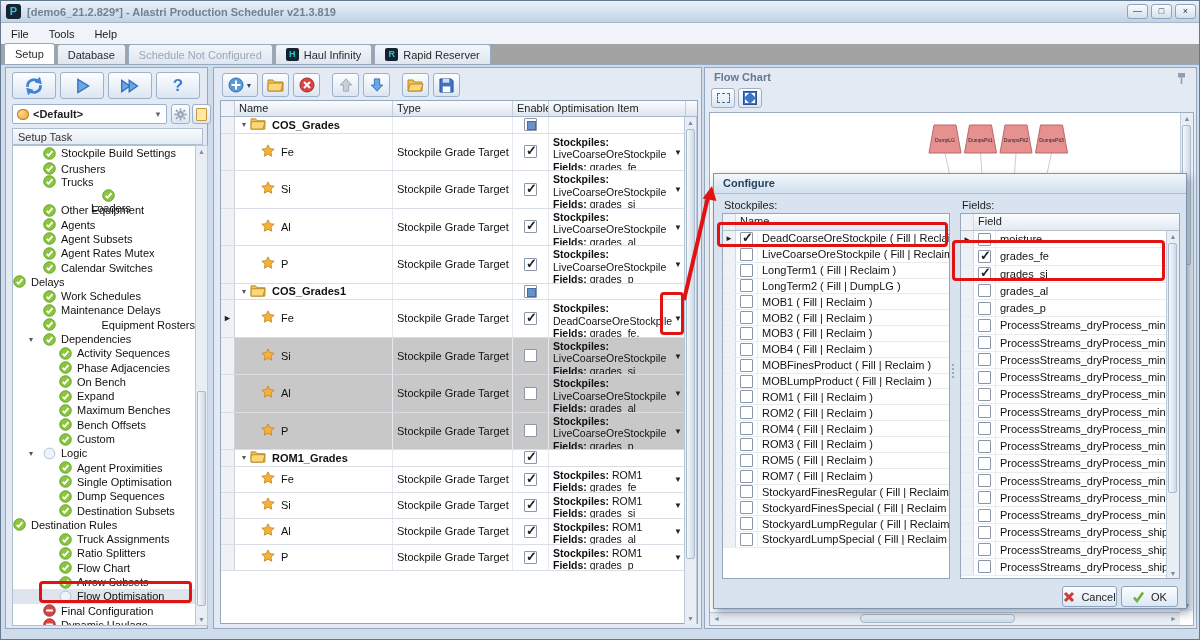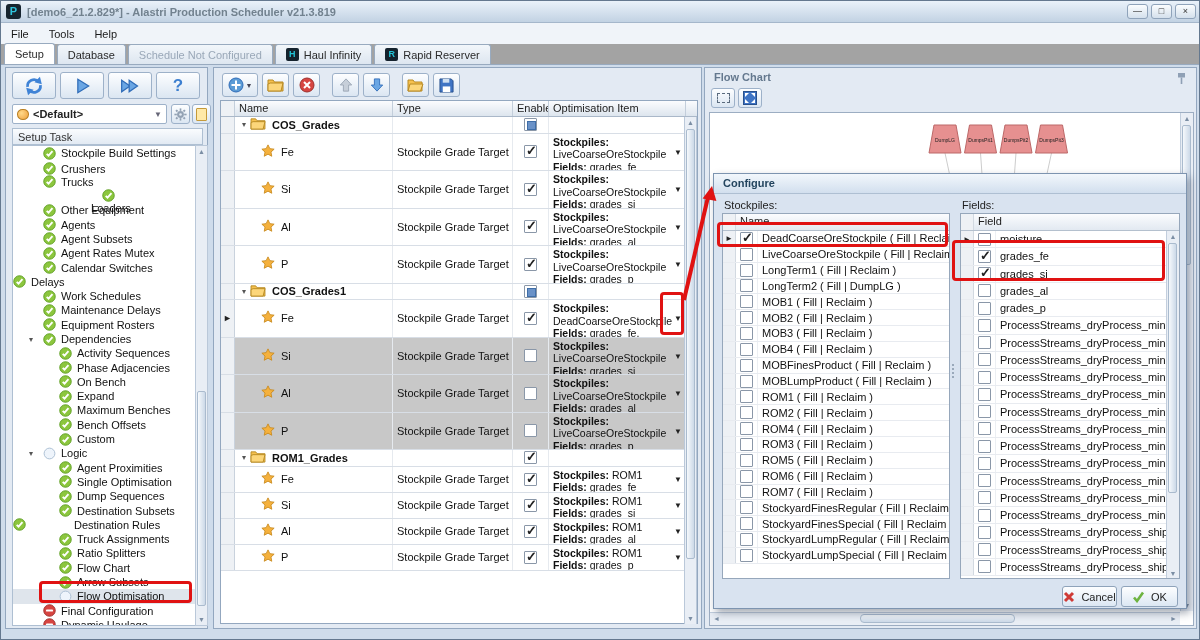--- a/index.html
+++ b/index.html
@@ -260,21 +260,21 @@
             </svg></span>
           <span>Work Schedules</span>
         </div>
         <div class="tree-item" style="padding-left: 30px;">
           <span class="tree-icon"><svg width="13" height="13" viewBox="0 0 14 14">
               <circle cx="7" cy="7" r="6.2" fill="#8cc63e" stroke="#5d9e21"></circle>
               <path d="M4 7.3 l2 2.1 L10.2 4.5" stroke="#fff" stroke-width="2" fill="none"></path>
             </svg></span>
           <span>Maintenance Delays</span>
         </div>
-        <div class="tree-item" style="padding-left: 30px;">
+        <div class="tree-item" style="padding-left: 30px; justify-content: space-between;">
           <span class="tree-icon"><svg width="13" height="13" viewBox="0 0 14 14">
               <circle cx="7" cy="7" r="6.2" fill="#8cc63e" stroke="#5d9e21"></circle>
               <path d="M4 7.3 l2 2.1 L10.2 4.5" stroke="#fff" stroke-width="2" fill="none"></path>
             </svg></span>
           <span>Equipment Rosters</span>
         </div>
         <div class="tree-item" style="padding-left: 30px;">
           <span class="expander" style="left: 16px;">▾</span>
           <span class="tree-icon"><svg width="13" height="13" viewBox="0 0 14 14">
               <circle cx="7" cy="7" r="6.2" fill="#8cc63e" stroke="#5d9e21"></circle>
@@ -359,21 +359,21 @@
             </svg></span>
           <span>Dump Sequences</span>
         </div>
         <div class="tree-item" style="padding-left: 46px;">
           <span class="tree-icon"><svg width="13" height="13" viewBox="0 0 14 14">
               <circle cx="7" cy="7" r="6.2" fill="#8cc63e" stroke="#5d9e21"></circle>
               <path d="M4 7.3 l2 2.1 L10.2 4.5" stroke="#fff" stroke-width="2" fill="none"></path>
             </svg></span>
           <span>Destination Subsets</span>
         </div>
-        <div class="tree-item" style=" gap: 43px;">
+        <div class="tree-item" style="">
           <span class="tree-icon"><svg width="13" height="13" viewBox="0 0 14 14">
               <circle cx="7" cy="7" r="6.2" fill="#8cc63e" stroke="#5d9e21"></circle>
               <path d="M4 7.3 l2 2.1 L10.2 4.5" stroke="#fff" stroke-width="2" fill="none"></path>
             </svg></span>
           <span>Destination Rules</span>
         </div>
         <div class="tree-item" style="padding-left: 46px;">
           <span class="tree-icon"><svg width="13" height="13" viewBox="0 0 14 14">
               <circle cx="7" cy="7" r="6.2" fill="#8cc63e" stroke="#5d9e21"></circle>
               <path d="M4 7.3 l2 2.1 L10.2 4.5" stroke="#fff" stroke-width="2" fill="none"></path>
@@ -874,27 +874,20 @@
             <div style="flex: 0 0 22px; display: flex; align-items: center; justify-content: center; height: 100%; border-right: 1px solid rgb(236, 239, 243);">
               <span class="cb"></span>
             </div>
             <div class="nm" style="flex: 1 1 0%;">ROM5 ( Fill | Reclaim )</div>
           </div>
           <div class="lrow" style="height: 15.85px;">
             <div class="rh"></div>
             <div style="flex: 0 0 22px; display: flex; align-items: center; justify-content: center; height: 100%; border-right: 1px solid rgb(236, 239, 243);">
               <span class="cb"></span>
             </div>
-            <div class="nm" style="flex: 1 1 0%;">ROM6 ( Fill | Reclaim )</div>
-          </div>
-          <div class="lrow" style="height: 15.85px;">
-            <div class="rh"></div>
-            <div style="flex: 0 0 22px; display: flex; align-items: center; justify-content: center; height: 100%; border-right: 1px solid rgb(236, 239, 243);">
-              <span class="cb"></span>
-            </div>
             <div class="nm" style="flex: 1 1 0%;">ROM7 ( Fill | Reclaim )</div>
           </div>
           <div class="lrow" style="height: 15.85px;">
             <div class="rh"></div>
             <div style="flex: 0 0 22px; display: flex; align-items: center; justify-content: center; height: 100%; border-right: 1px solid rgb(236, 239, 243);">
               <span class="cb"></span>
             </div>
             <div class="nm" style="flex: 1 1 0%;">StockyardFinesRegular ( Fill | Reclaim )</div>
           </div>
           <div class="lrow" style="height: 15.85px;">

